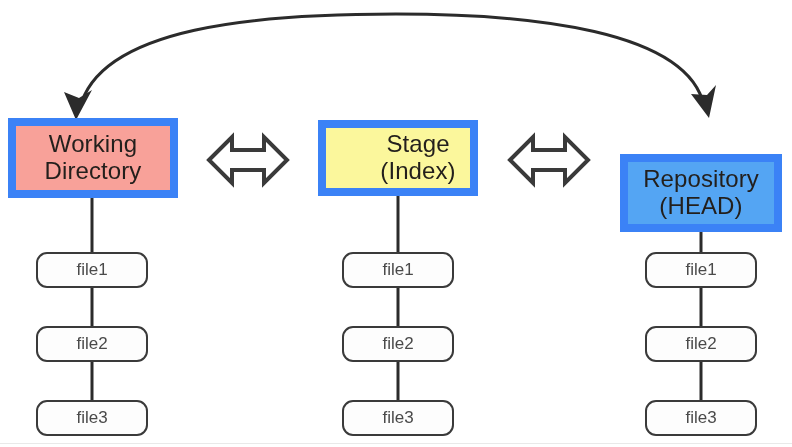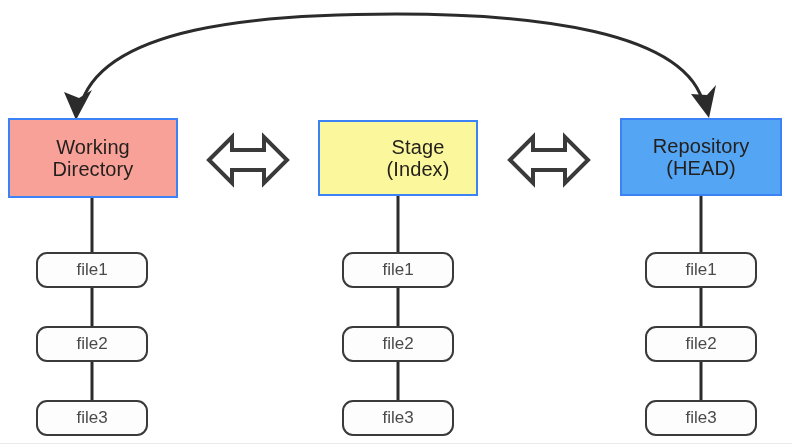--- a/index.html
+++ b/index.html
@@ -31,37 +31,38 @@
     box-sizing: border-box;
     display: flex;
     align-items: center;
     justify-content: center;
     text-align: center;
     line-height: 1.12;
     z-index: 3;
   }
   
   .area-box {
-    border: 2px solid #3b82f6;
-    font-size: 20px;
+    border: 8px solid #3b82f6;
+    font-size: 24px;
     color: #231f1c;
     letter-spacing: .1px;
   }
   .area-box .label {
     white-space: pre-line;
     display: block;
   }
   .area-working {
     background: #f8a199;
   }
   .area-stage {
     background: #fbf79c;
   }
   .area-repo {
     background: #54a5f3;
+    margin-top: 36px;
   }
   
   .file-box {
     border: 2px solid #3a3a3a;
     border-radius: 11px;
     background: #fdfdfd;
     font-size: 17px;
     color: #4a4a4a;
   }
   .footer-rule {

